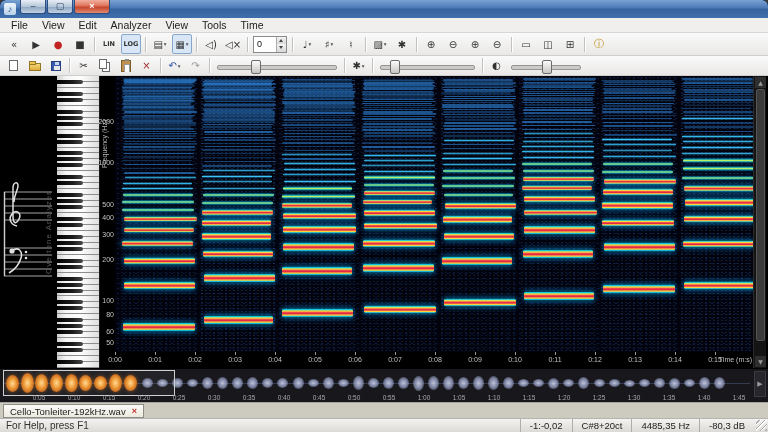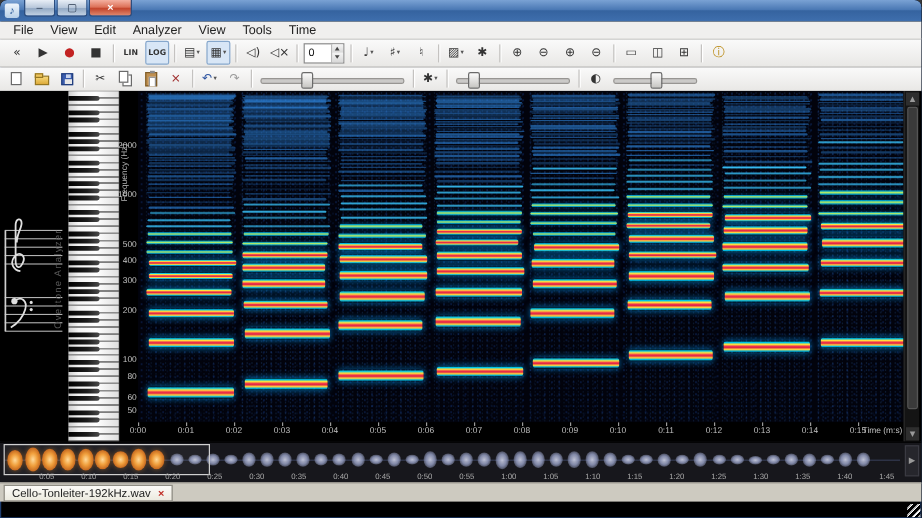--- a/index.html
+++ b/index.html
@@ -918,14 +918,23 @@
       <div class="ovlabel" style="left: 739px;">1:45</div>
     </div>
 
   <div id="tabbar">
     <div class="tab">
       <span class="tablabel">Cello-Tonleiter-192kHz.wav</span>
       <span class="tabclose">×</span>
     </div>
   </div>
 
+  <div id="statusbar">
+    <span id="statushelp">For Help, press F1</span>
+    <span id="statusfields">
+        <span class="sfield">-1:-0,02</span>
+        <span class="sfield">C#8+20ct</span>
+        <span class="sfield">4485,35 Hz</span>
+        <span class="sfield">-80,3 dB</span>
+      </span>
+  </div>
   <div id="grip"></div>
 </div>
 
 </body></html>

